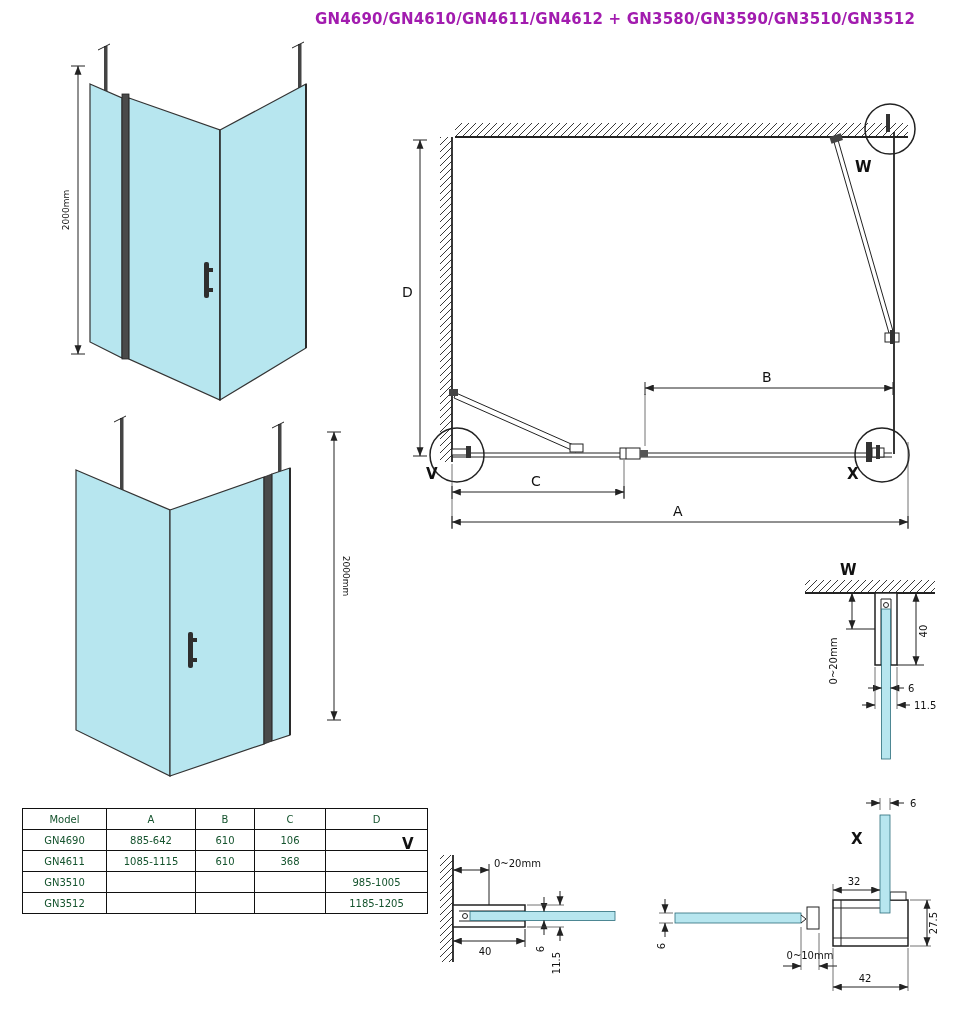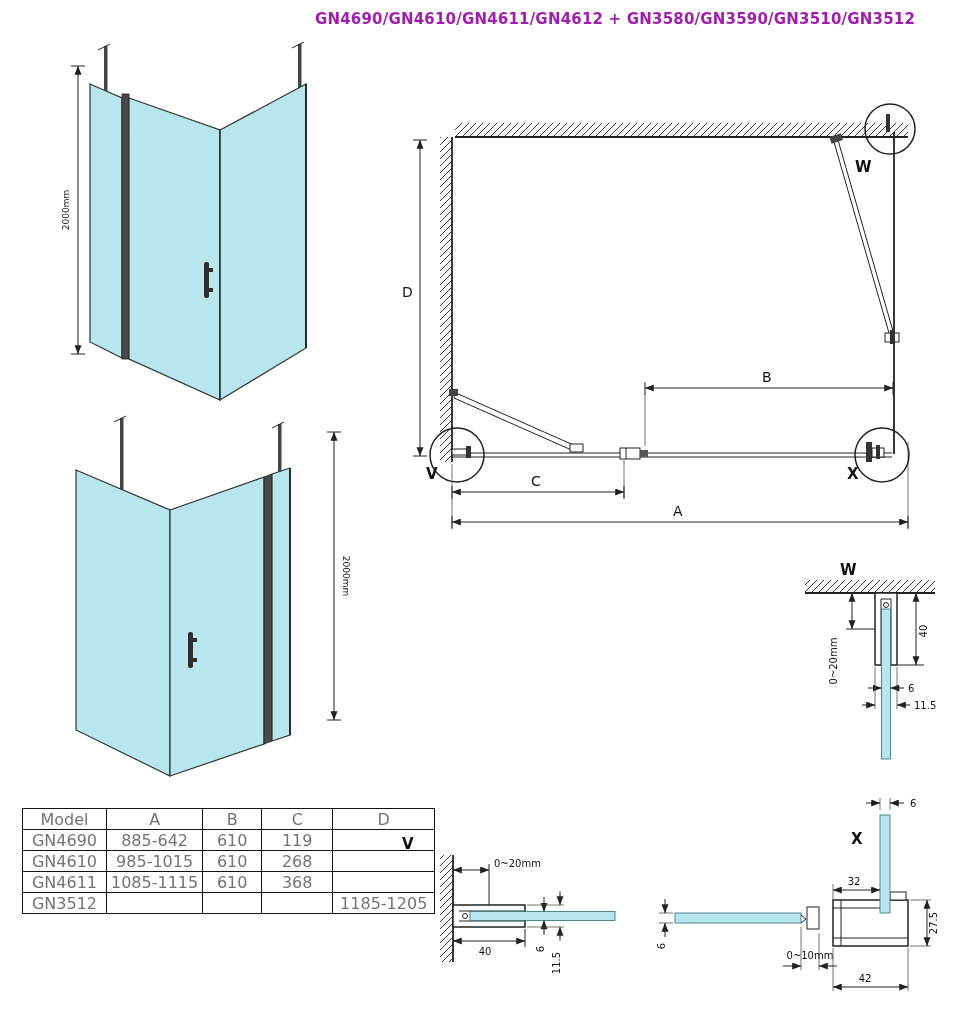--- a/index.html
+++ b/index.html
@@ -16,21 +16,21 @@
   .glass{fill:var(--glass,#b7e6ef);stroke:#333;stroke-width:1.2}
   .glassr{fill:var(--glass,#b7e6ef);stroke:#2b6d7a;stroke-width:.8}
   .circ{fill:none;stroke:#222;stroke-width:1.5}
   svg text{font-family:"DejaVu Sans",sans-serif;fill:#111}
   .dimtext{font-size:10px}
   .smdim{font-size:9px}
   .bigdim{font-size:14px}
   .marker{font-size:15px;font-weight:bold}
   
   .spec-table{position:absolute;left:22px;top:808px}
-  .spec-table table{border-collapse:collapse;font-size:16px;color:#737373}
+  .spec-table table{border-collapse:collapse;font-size:10px;color:#14532d}
   .spec-table th,.spec-table td{border:1px solid #111;text-align:center;
       padding:0 4px;height:20px;font-weight:normal;white-space:nowrap}
 </style>
 </head>
 <body>
 
 <div id="canvas">
 
   <div class="title">GN4690/GN4610/GN4611/GN4612 + GN3580/GN3590/GN3510/GN3512</div>
 
@@ -356,38 +356,38 @@
           <th style="width:50px">B</th>
           <th style="width:62px">C</th>
           <th style="width:93px">D</th>
         </tr>
       </thead>
       <tbody>
         <tr>
           <td>GN4690</td>
           <td>885-642</td>
           <td>610</td>
-          <td>119</td>
-          <td></td>
-        </tr>
-        <tr>
-          <td>GN4610</td>
-          <td>985-1015</td>
-          <td>610</td>
-          <td>268</td>
+          <td>106</td>
           <td></td>
         </tr>
         <tr>
           <td>GN4611</td>
           <td>1085-1115</td>
           <td>610</td>
           <td>368</td>
           <td></td>
         </tr>
         <tr>
+          <td>GN3510</td>
+          <td></td>
+          <td></td>
+          <td></td>
+          <td>985-1005</td>
+        </tr>
+        <tr>
           <td>GN3512</td>
           <td></td>
           <td></td>
           <td></td>
           <td>1185-1205</td>
         </tr>
       </tbody>
     </table>
   </div>
 

